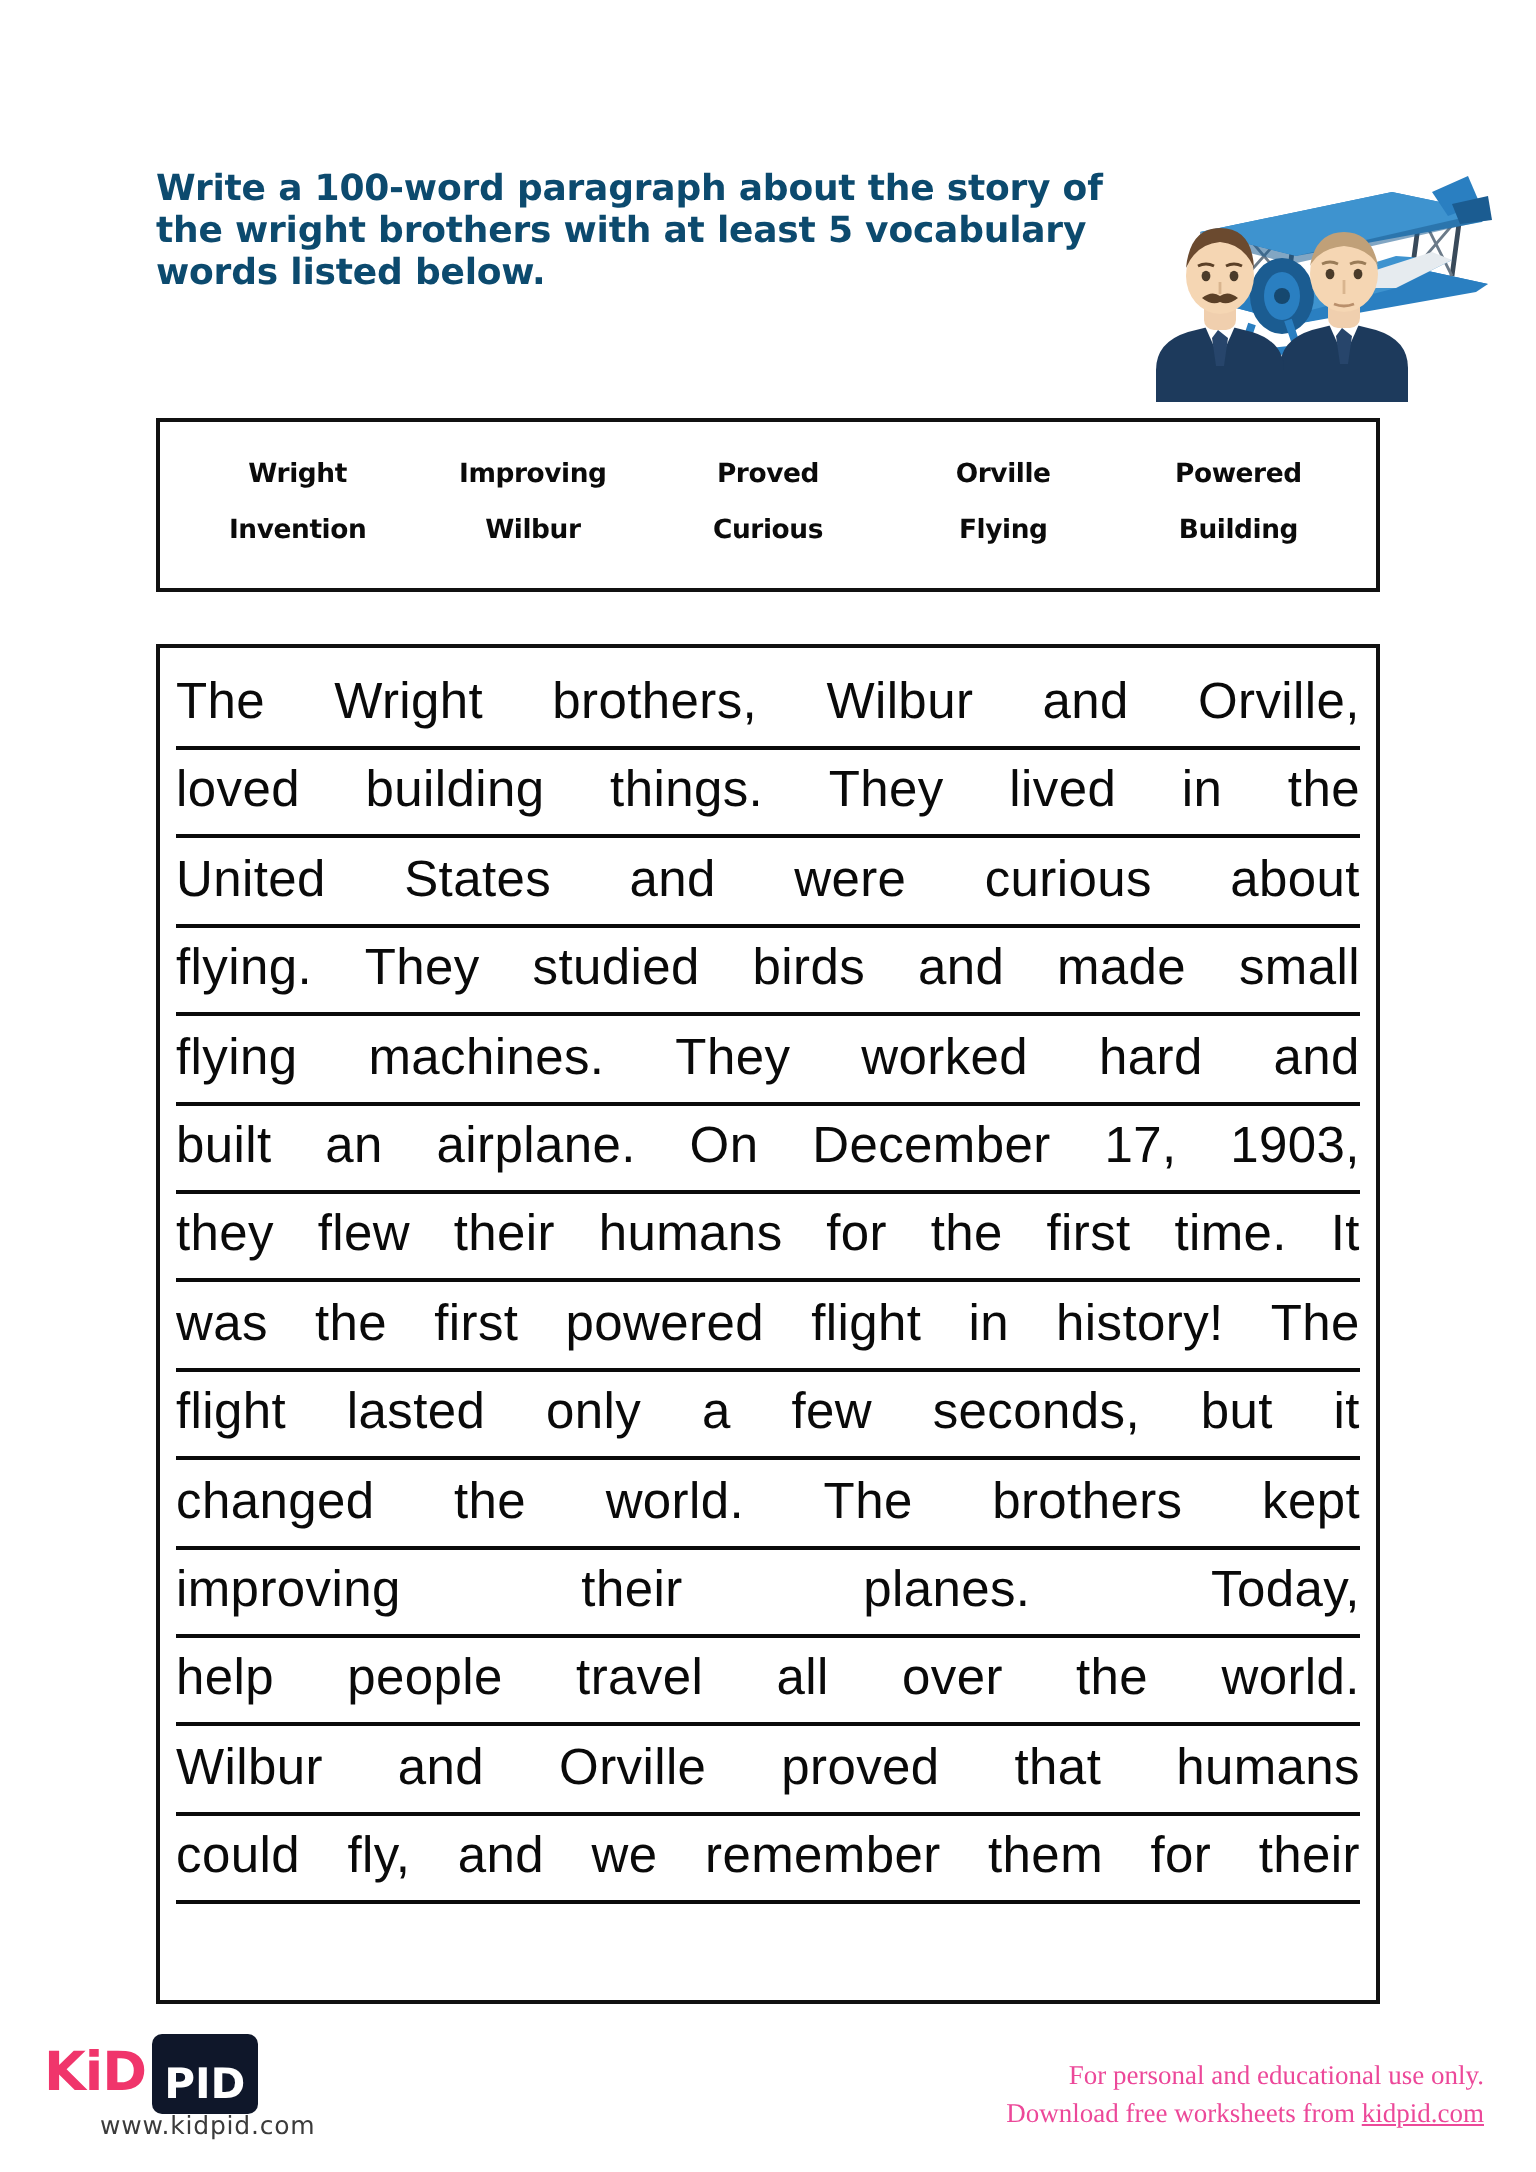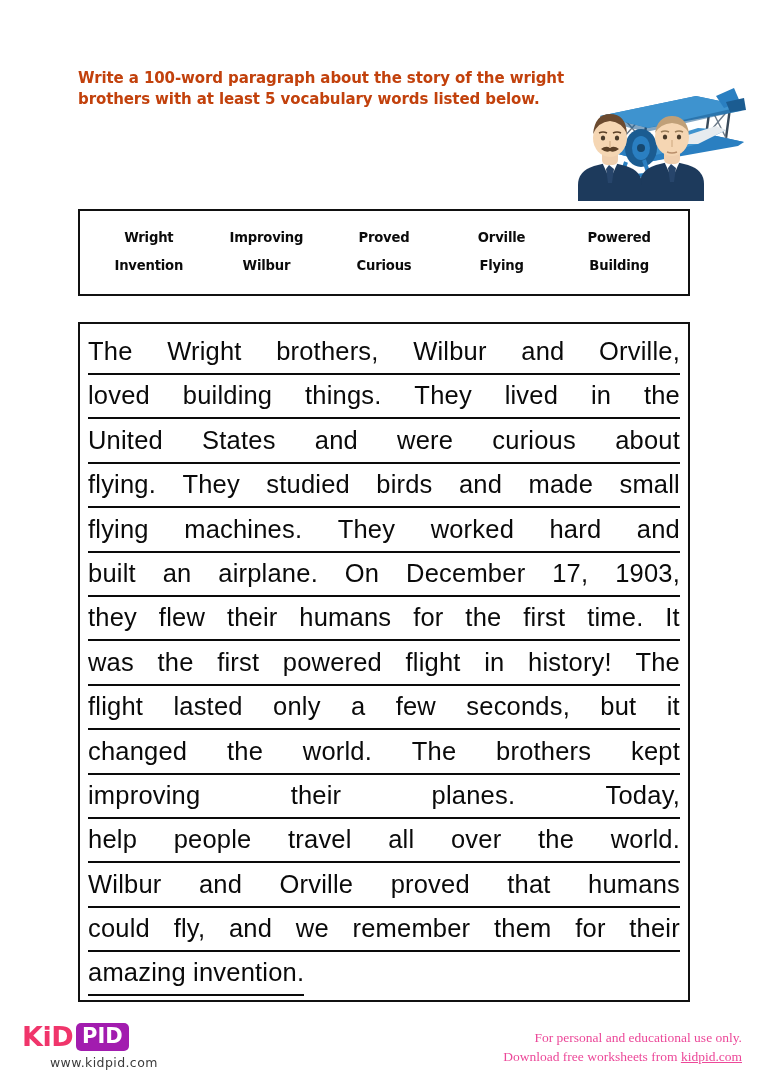--- a/index.html
+++ b/index.html
@@ -32,26 +32,26 @@
     width: 470px;
     font-size: 23.5px;
     line-height: 30px;
     font-weight: bold;
     color: #1a56c4;
     letter-spacing: -0.2px;
     font-family: "DejaVu Sans", sans-serif;
   }
 
   .instructions {
-    margin-top: 0;
+    margin-top: 16px;
     width: 492px;
-    font-size: 15px;
+    font-size: 18px;
     line-height: 21px;
     font-weight: bold;
-    color: #c2410c;
+    color: #0c4a6e;
     letter-spacing: -0.1px;
     font-family: "DejaVu Sans", sans-serif;
   }
 
   
   .illustration {
     position: absolute;
     left: 548px;
     top: 58px;
     width: 208px;
@@ -156,23 +156,23 @@
     font-family: "DejaVu Sans", sans-serif;
     font-size: 27px;
     font-weight: bold;
     color: #f0356b;
     letter-spacing: -0.5px;
     line-height: 28px;
   }
 
   .logo-badge {
     margin-left: 3px;
-    background: #a21caf;
+    background: #0f172a;
     border-radius: 5px;
-    padding: 1px 6px 2px 6px;
+    padding: 13px 6px 2px 6px;
     font-family: "DejaVu Sans", sans-serif;
     font-size: 21px;
     font-weight: bold;
     color: #ffffff;
     letter-spacing: 0px;
     line-height: 25px;
   }
 
   .logo-url {
     margin-top: 3px;
@@ -431,21 +431,20 @@
           <span class="w">could</span>
           <span class="w">fly,</span>
           <span class="w">and</span>
           <span class="w">we</span>
           <span class="w">remember</span>
           <span class="w">them</span>
           <span class="w">for</span>
           <span class="w">their</span>
         </span>
       </div>
-      <div class="hand-line"><span class="ink">amazing invention.</span></div>
     </div>
 
   <div class="footer">
     <div class="logo-wrap">
       <div class="logo-mark">
         <span class="logo-kid">KiD</span>
         <span class="logo-badge">PID</span>
       </div>
       <div class="logo-url">www.kidpid.com</div>
     </div>

